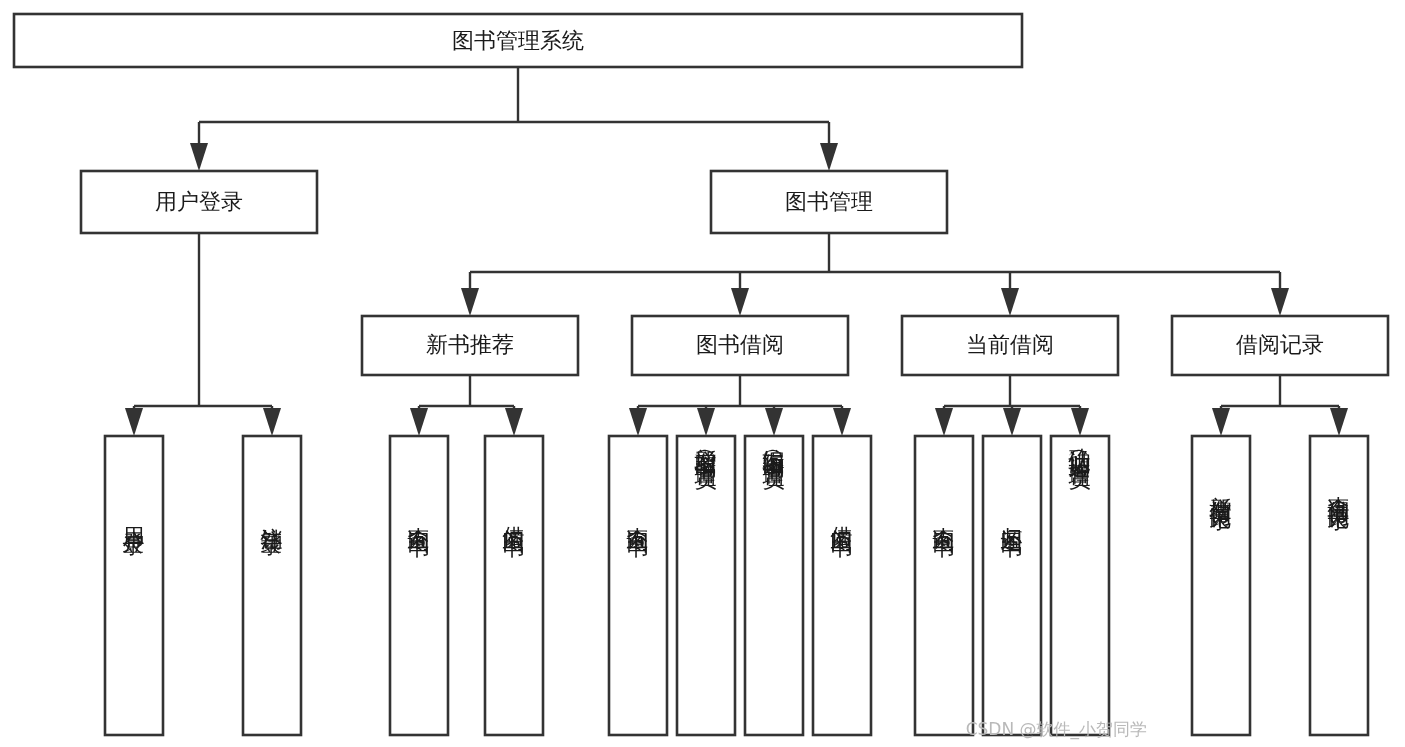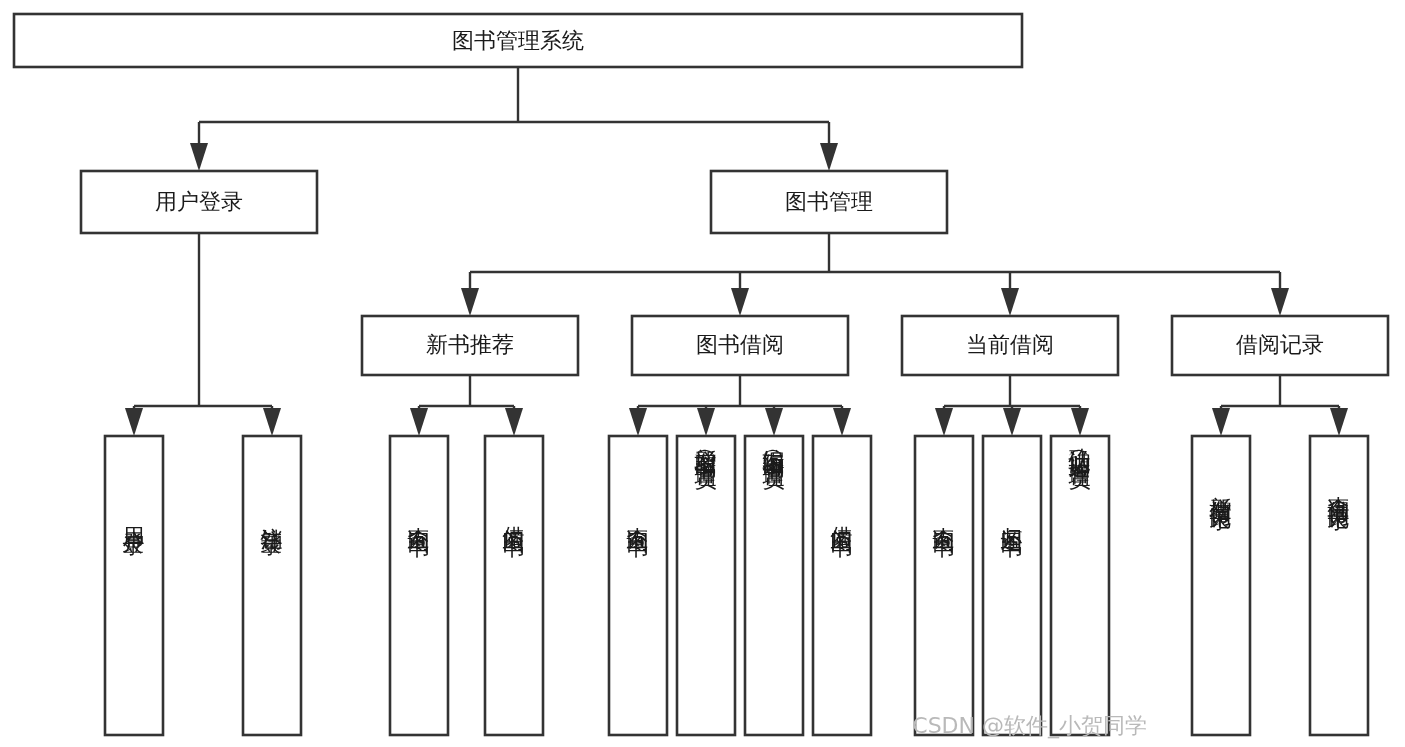--- a/index.html
+++ b/index.html
@@ -52,21 +52,21 @@
   }
   .arrow-head {
     fill: #333333;
     stroke: none;
   }
   .watermark {
     position: absolute;
     right: 8px;
     bottom: 6px;
     font-family: "DejaVu Sans", "Liberation Sans", sans-serif;
-    font-size: 22px;
+    font-size: 17px;
     color: #b9b9b9;
     white-space: nowrap;
     pointer-events: none;
   }
 </style>
 </head>
 <body>
 
 <div id="diagram-root">
 

